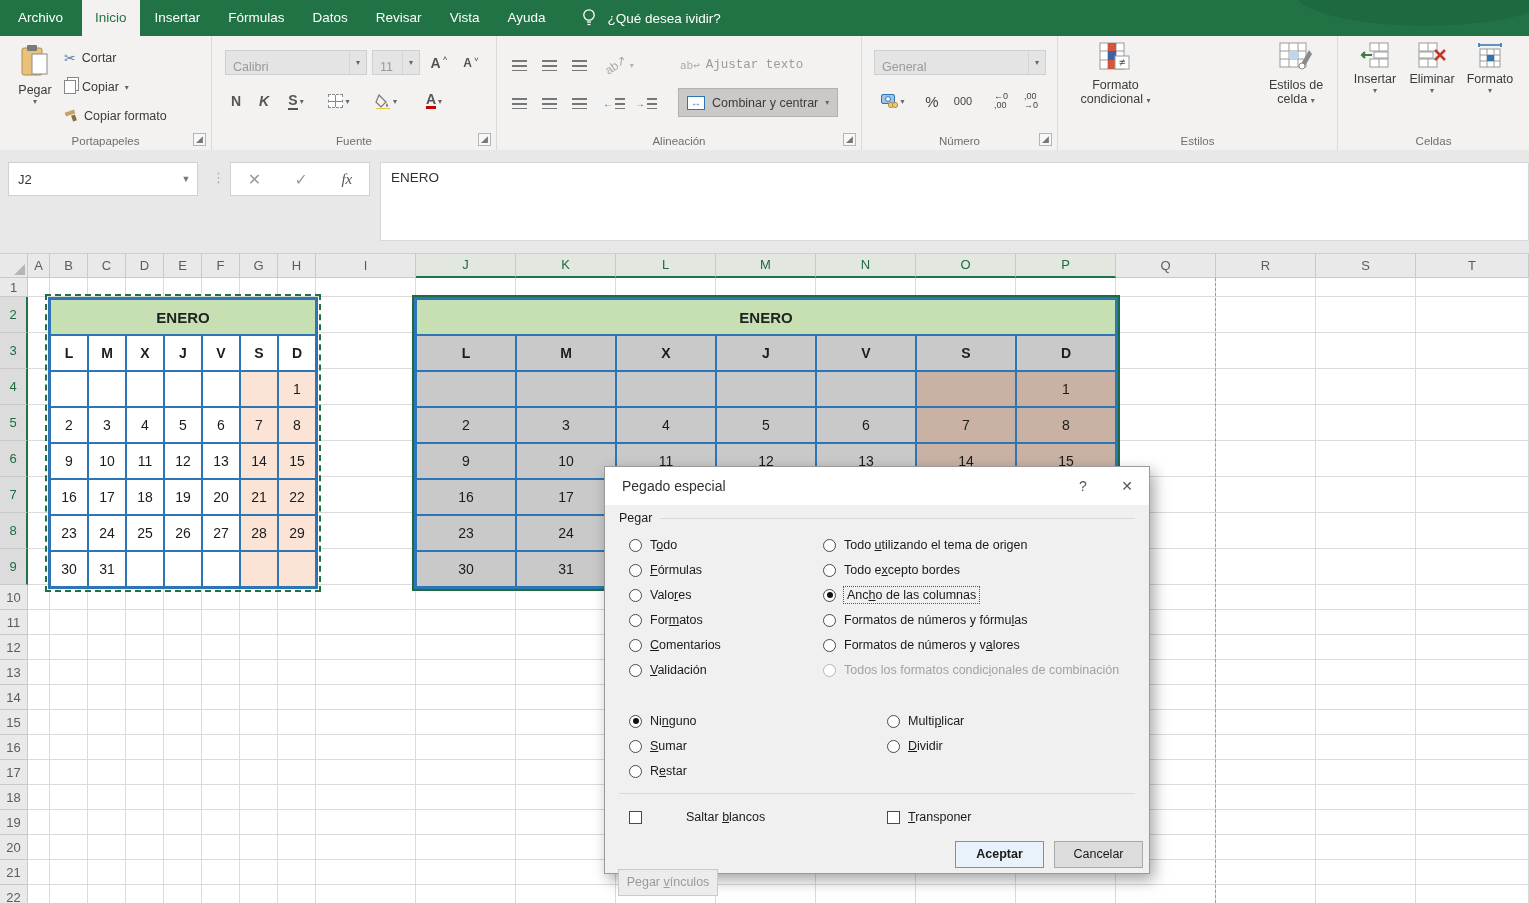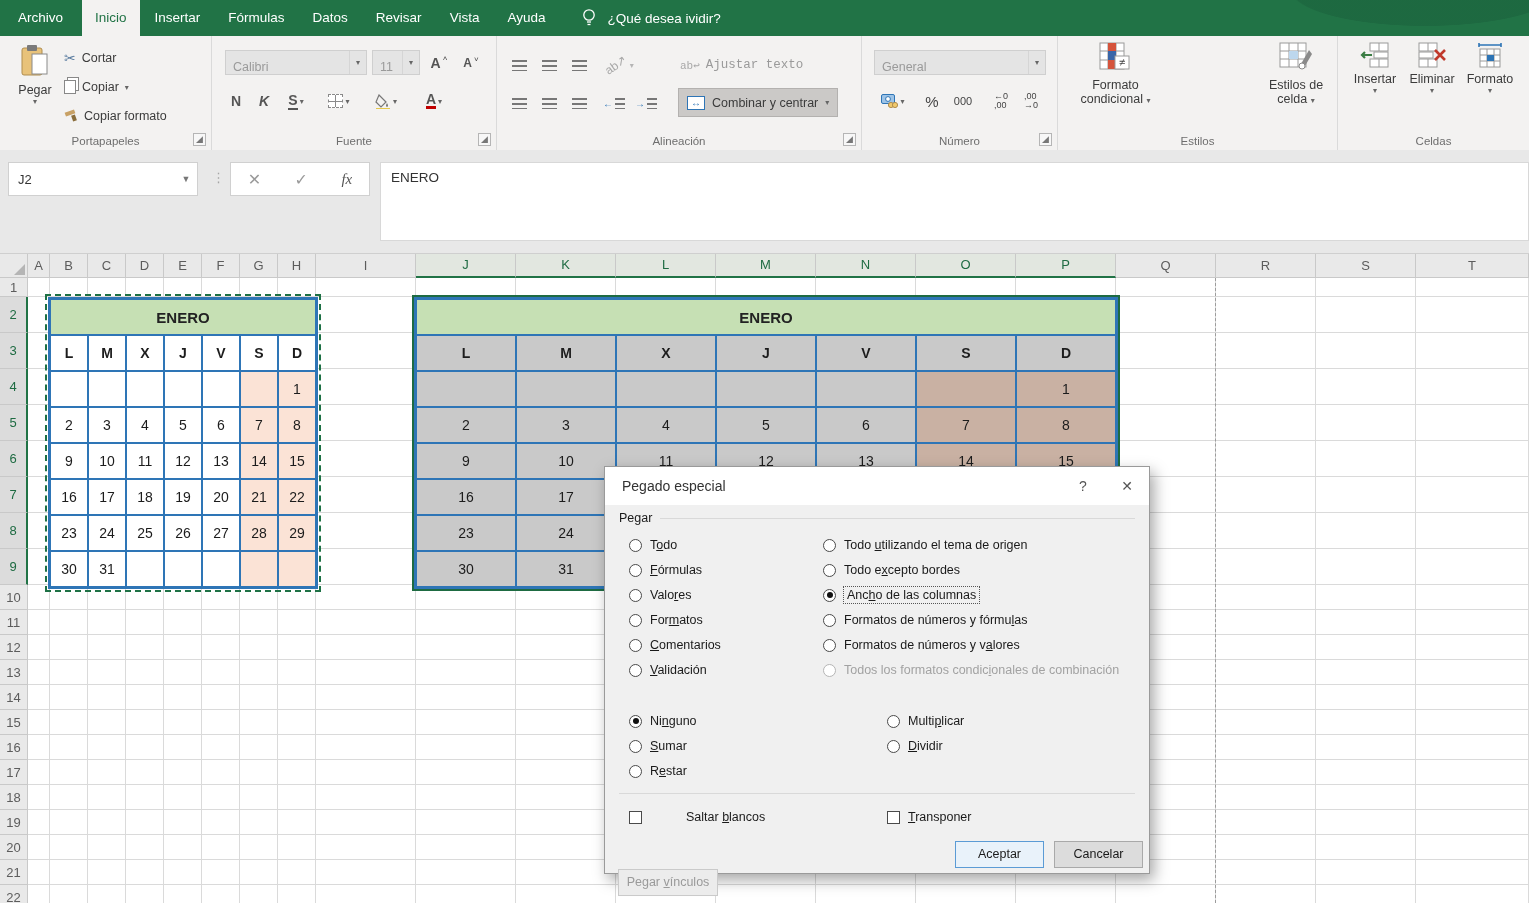--- a/index.html
+++ b/index.html
@@ -688,15 +688,15 @@
       <div class="opt" style="left: 24px; top: 340px; gap: 44px;">
         <div class="checkbox"></div>
         <div class="lbl">Saltar <u>b</u>lancos</div>
       </div>
       <div class="opt" style="left: 282px; top: 340px;">
         <div class="checkbox"></div>
         <div class="lbl"><u>T</u>ransponer</div>
       </div>
     </div>
   <div class="btn dis" style="left:13px;top:374px;width:100px;" id="btn-pastelink">Pegar <u>v</u>ínculos</div>
-  <div class="btn default" style="left:350px;top:374px;width:89px;">Aceptar</div>
+  <div class="btn default" style="left:350px;top:374px;width:89px;font-weight:bold;">Aceptar</div>
   <div class="btn" style="left:449px;top:374px;width:89px;">Cancelar</div>
 </div>
 
 </body></html>

